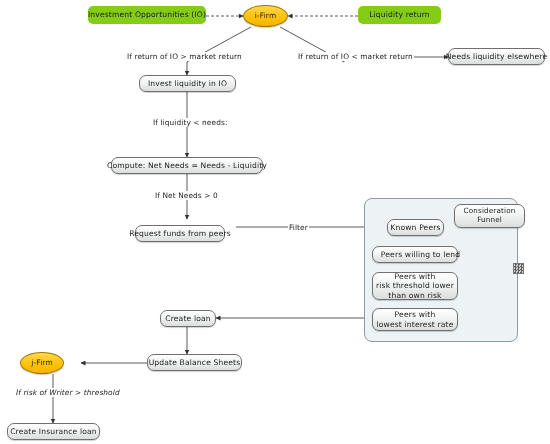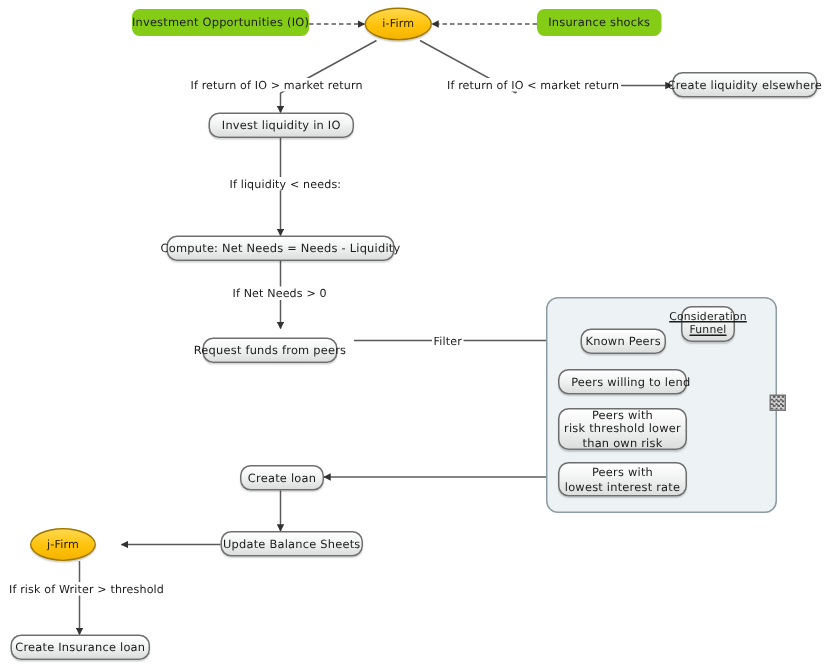--- a/index.html
+++ b/index.html
@@ -146,43 +146,43 @@
       <path d="M 53 374 L 53 423" marker-end="url(#arrow)"></path>
     </g>
 
     <line x1="517" y1="224" x2="517" y2="310" stroke="#9a9a9a" stroke-width="1"></line>
   </svg>
 
   <div class="node source" style="left:88px; top:6px; width:118px; height:18px;">Investment Opportunities (IO)</div>
 
   <div class="node actor" style="left:243px; top:5px; width:45px; height:22px;">i-Firm</div>
 
-  <div class="node source" style="left:358px; top:6px; width:83px; height:18px;">Insurance shocks</div>
+  <div class="node source" style="left:358px; top:6px; width:83px; height:18px;">Liquidity return</div>
 
   <div class="edge-label" style="left:126px; top:52px;">If return of IO &gt; market return</div>
 
   <div class="edge-label" style="left:297px; top:52px;">If return of IO &lt; market return</div>
 
   <div class="node proc" style="left:139px; top:75px; width:97px; height:17px;">Invest liquidity in IO</div>
 
-  <div class="node proc" style="left:448px; top:48px; width:97px; height:17px;">Create liquidity elsewhere</div>
+  <div class="node proc" style="left:448px; top:48px; width:97px; height:17px;">Needs liquidity elsewhere</div>
 
   <div class="edge-label" style="left:152px; top:118px;">If liquidity &lt; needs:</div>
 
   <div class="node proc" style="left:111px; top:157px; width:152px; height:17px;">Compute: Net Needs =  Needs - Liquidity</div>
 
   <div class="edge-label" style="left:154px; top:191px;">If Net Needs &gt; 0</div>
 
   <div class="node proc" style="left:135px; top:225px; width:90px; height:17px;">Request funds from peers</div>
 
   <div class="edge-label" style="left:288px; top:223px;">Filter</div>
 
   <div class="panel" style="left:364px; top:198px; width:154px; height:144px;"></div>
 
-  <div class="node proc multiline" style="left:454px; top:204px; width:36px; height:24px; font-size:7.2px;text-decoration:underline;">
+  <div class="node proc multiline" style="left:454px; top:204px; width:71px; height:24px; font-size:7.2px;">
     <span style="white-space:pre-line;">Consideration
 Funnel</span>
   </div>
 
   <div class="node proc" style="left:387px; top:219px; width:57px; height:17px;">Known Peers</div>
 
   <div class="node proc" style="left:372px; top:246px; width:86px; height:17px;padding-left:11px;">Peers willing to lend</div>
 
   <div class="node proc multiline" style="left:372px; top:272px; width:86px; height:28px;">
     <span style="white-space:pre-line;">Peers with
@@ -196,17 +196,17 @@
   </div>
 
   <div class="scroll-handle" style="left:513px; top:263px;"></div>
 
   <div class="node proc" style="left:160px; top:310px; width:56px; height:17px;">Create loan</div>
 
   <div class="node proc" style="left:147px; top:354px; width:95px; height:17px;">Update Balance Sheets</div>
 
   <div class="node actor" style="left:20px; top:352px; width:44px; height:22px;">j-Firm</div>
 
-  <div class="edge-label" style="left:5px; top:388px;">If risk of Writer &gt; threshold</div>
+  <div class="edge-label" style="left:15px; top:388px;font-style:italic;">If risk of Writer &gt; threshold</div>
 
   <div class="node proc" style="left:7px; top:423px; width:93px; height:17px;">Create Insurance loan</div>
 
 </div>
 
 </body></html>

